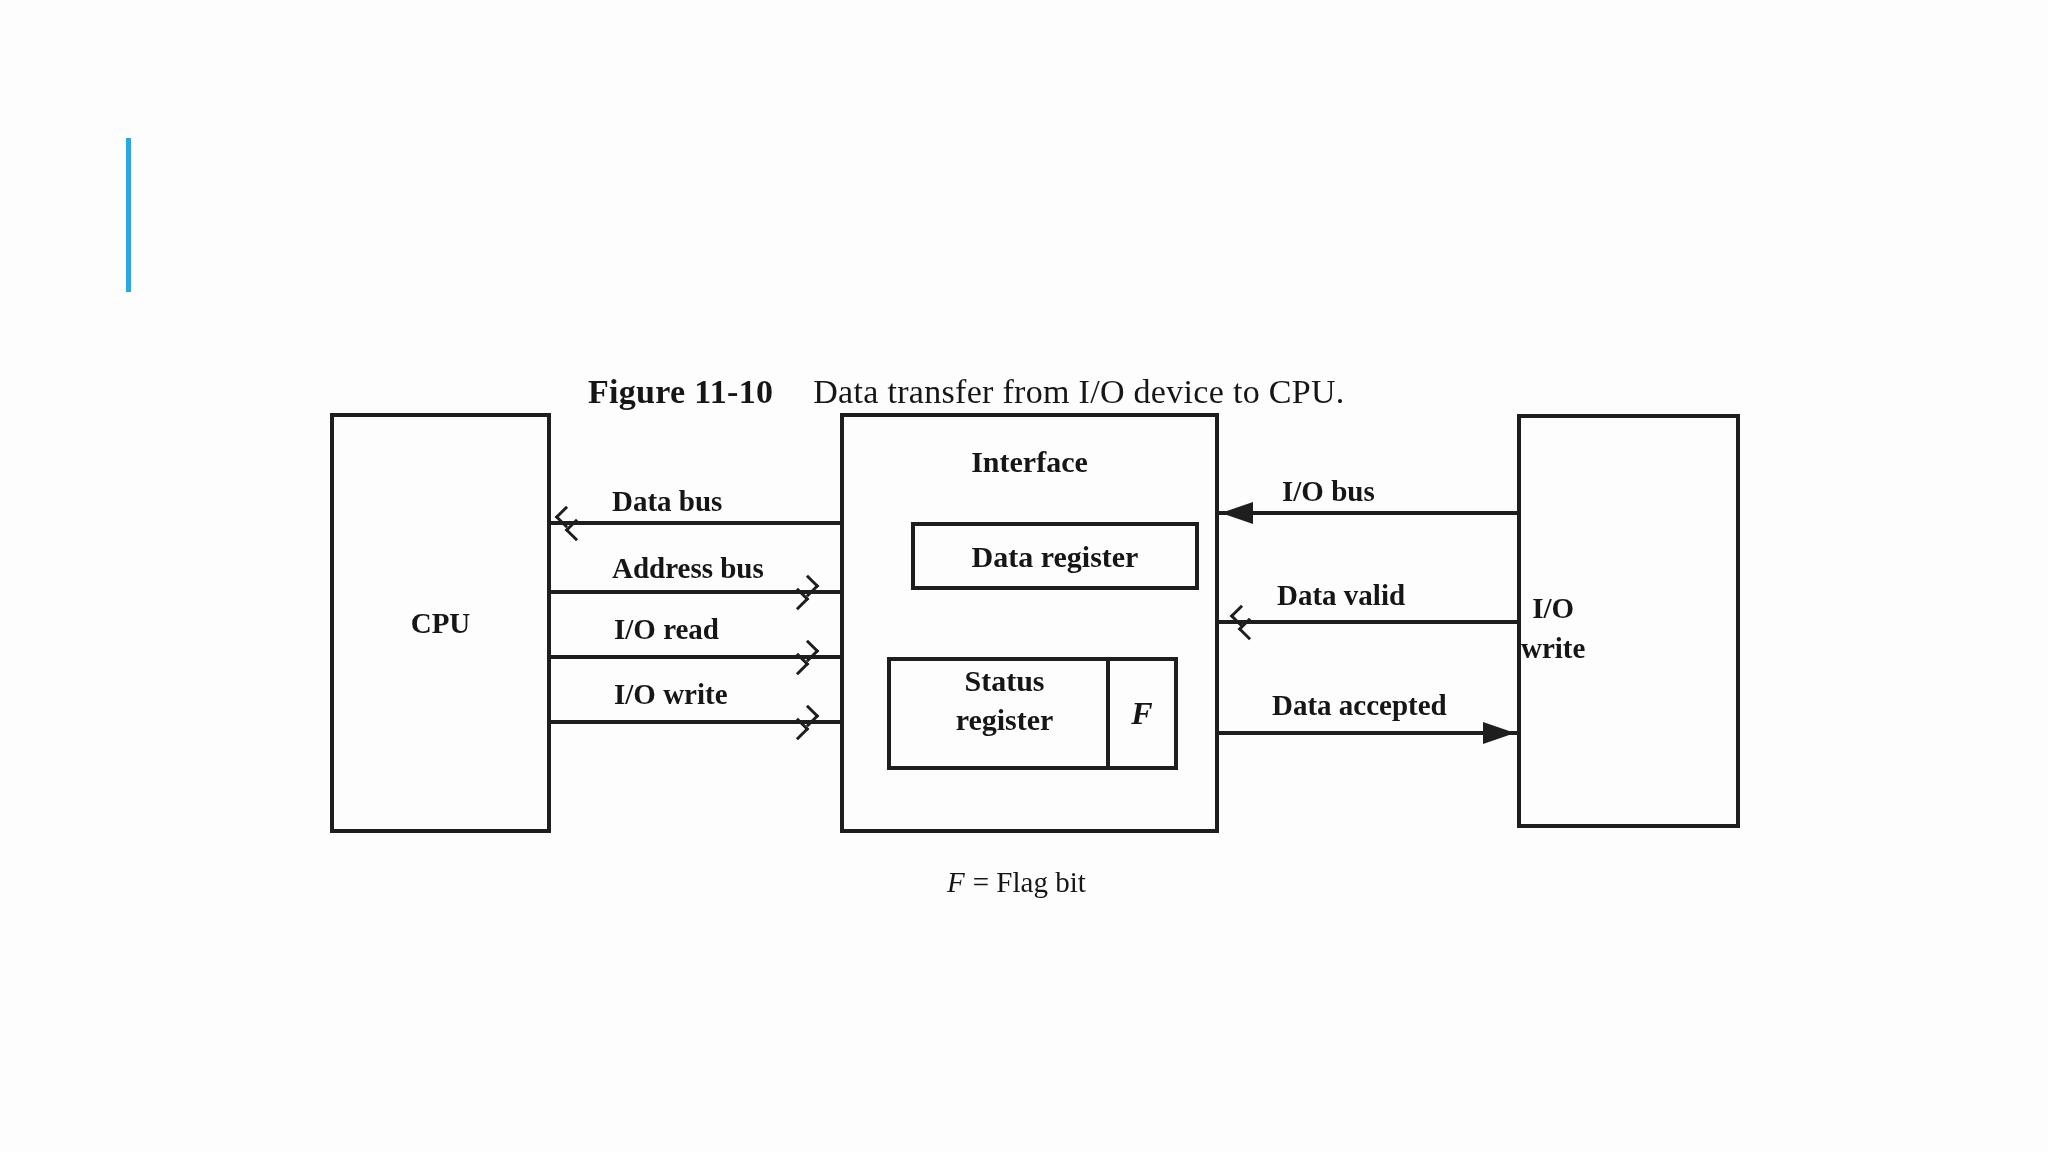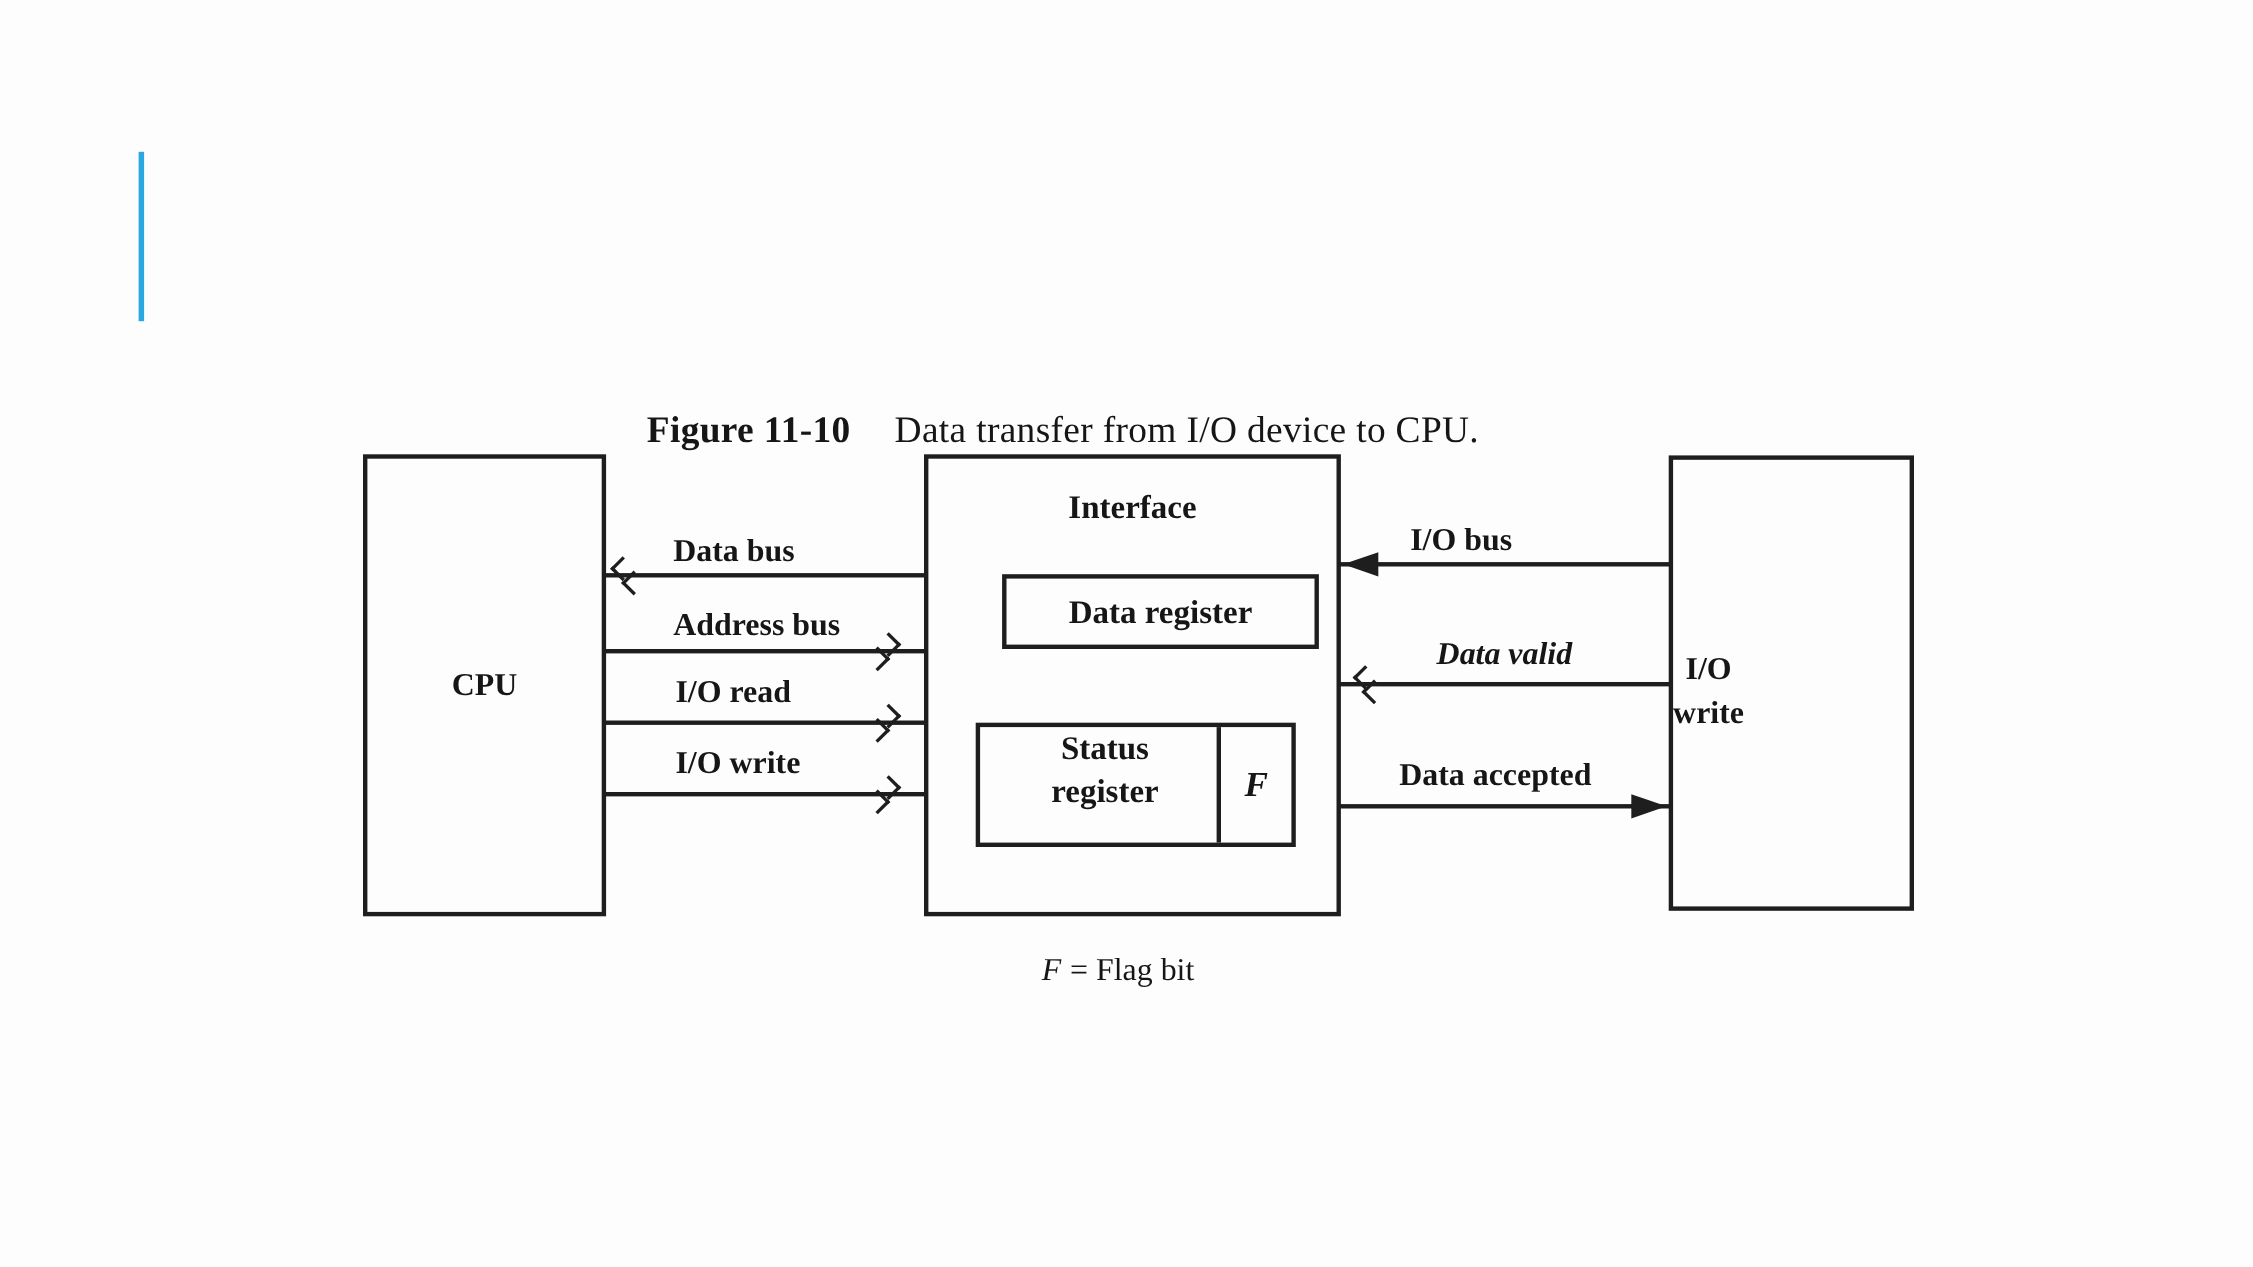--- a/index.html
+++ b/index.html
@@ -102,21 +102,21 @@
 <div class="abs chev r" style="left:790px;top:721px;"></div>
 <div class="abs sig-label" style="left:614px;top:678px;">I/O write</div>
 
 <div class="abs hline" style="left:1217px;top:511px;width:302px;"></div>
 <div class="abs tri l" style="left:1221px;top:502px;"></div>
 <div class="abs sig-label" style="left:1282px;top:475px;">I/O bus</div>
 
 <div class="abs hline" style="left:1217px;top:620px;width:302px;"></div>
 <div class="abs chev l" style="left:1233px;top:608px;"></div>
 <div class="abs chev l" style="left:1241px;top:621px;"></div>
-<div class="abs sig-label" style="left:1306px;top:579px;font-style:italic;">Data valid</div>
+<div class="abs sig-label" style="left:1277px;top:579px;">Data valid</div>
 
 <div class="abs hline" style="left:1217px;top:731px;width:302px;"></div>
 <div class="abs tri r" style="left:1483px;top:722px;"></div>
 <div class="abs sig-label" style="left:1272px;top:689px;">Data accepted</div>
 
 <div class="abs footnote">
   <span class="sym">F</span><span>= Flag bit</span>
 </div>
 
 </body></html>

